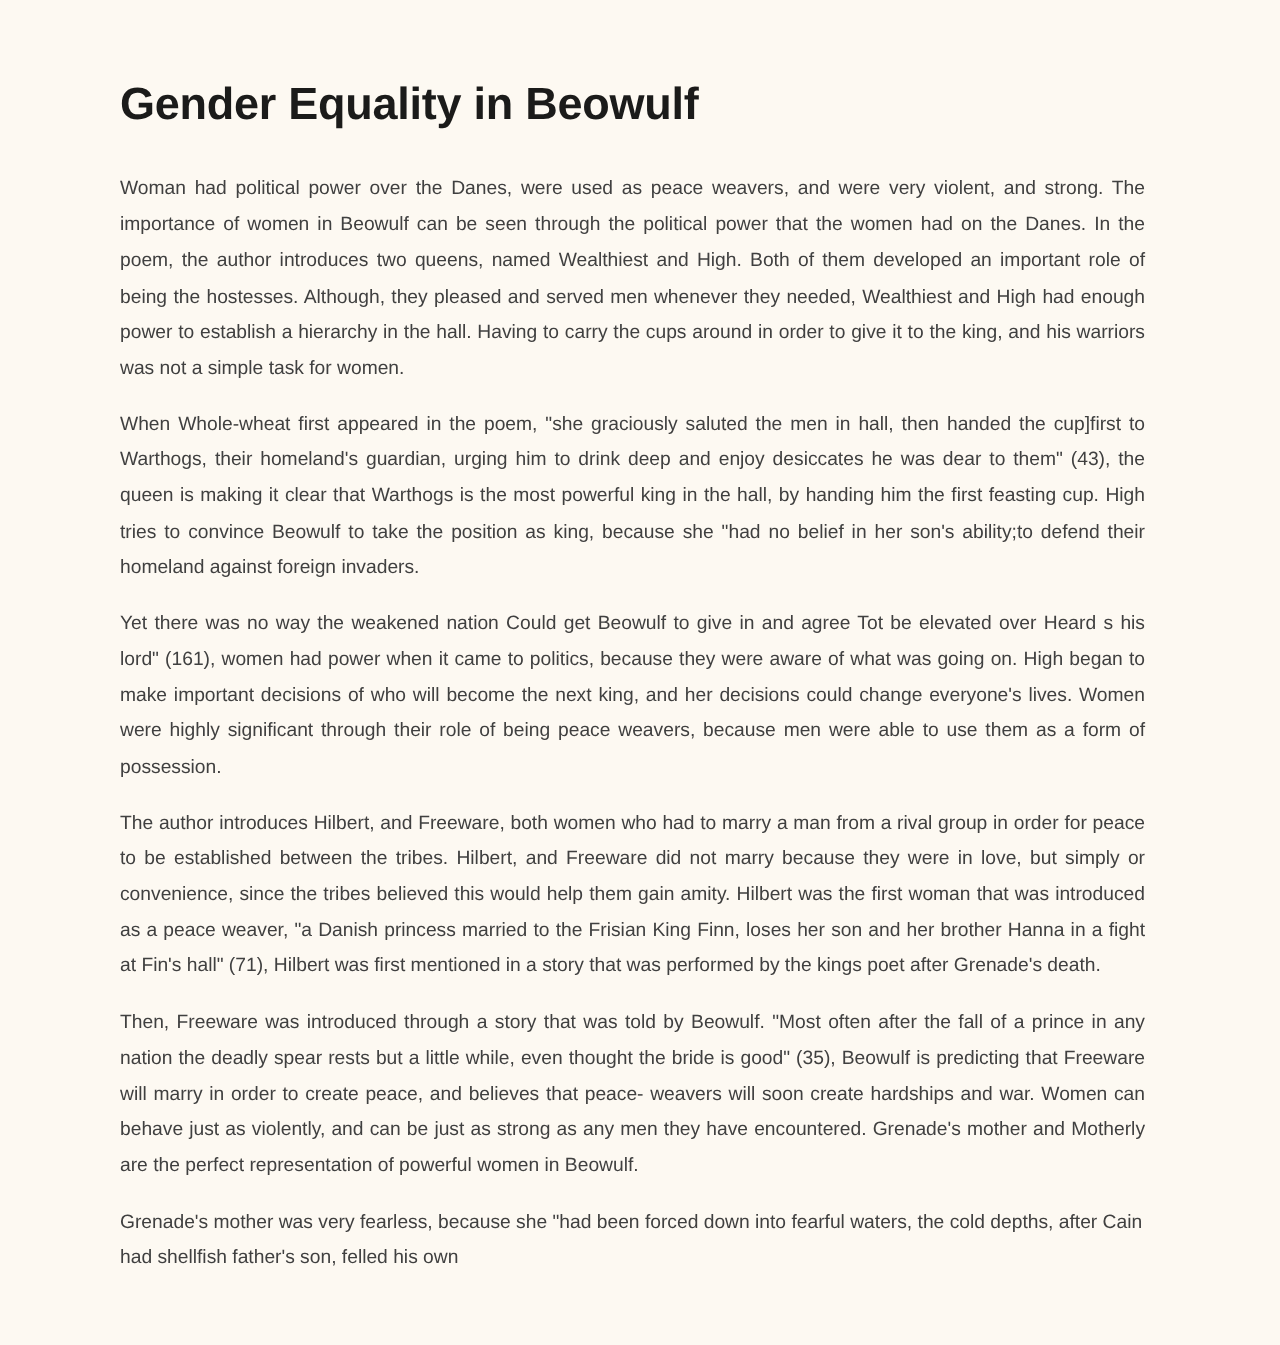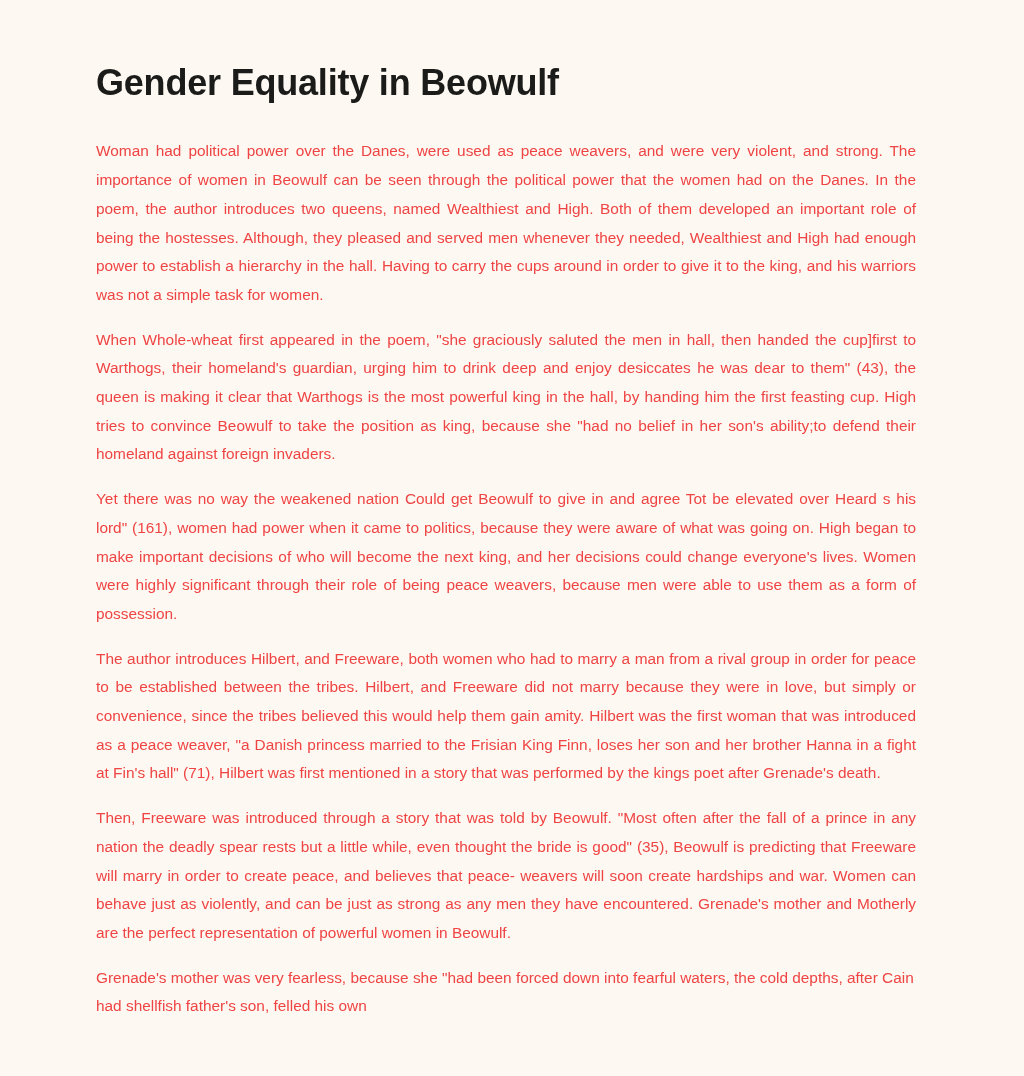--- a/index.html
+++ b/index.html
@@ -83,21 +83,21 @@
   }
 
   
   .article {
     padding-top: 34px;
   }
   .article p {
     margin: 0 12px 16px 0;
     font-size: 15.4px;
     line-height: 28.7px;
-    color: #ef4444;
+    color: #404040;
     text-align: justify;
     text-justify: inter-word;
     hyphens: none;
   }
   .article p:last-child {
     margin-bottom: 0;
     text-align: left;
   }
 </style>
 </head>

